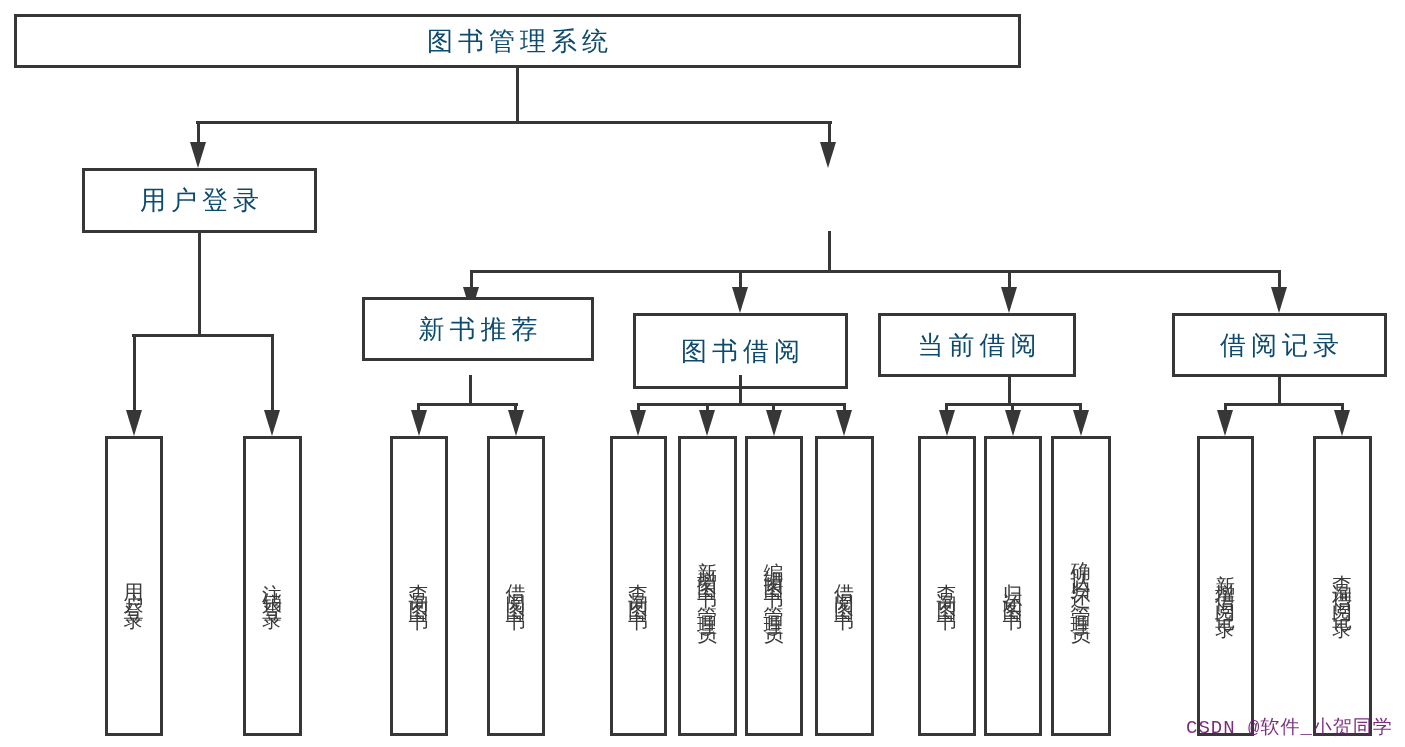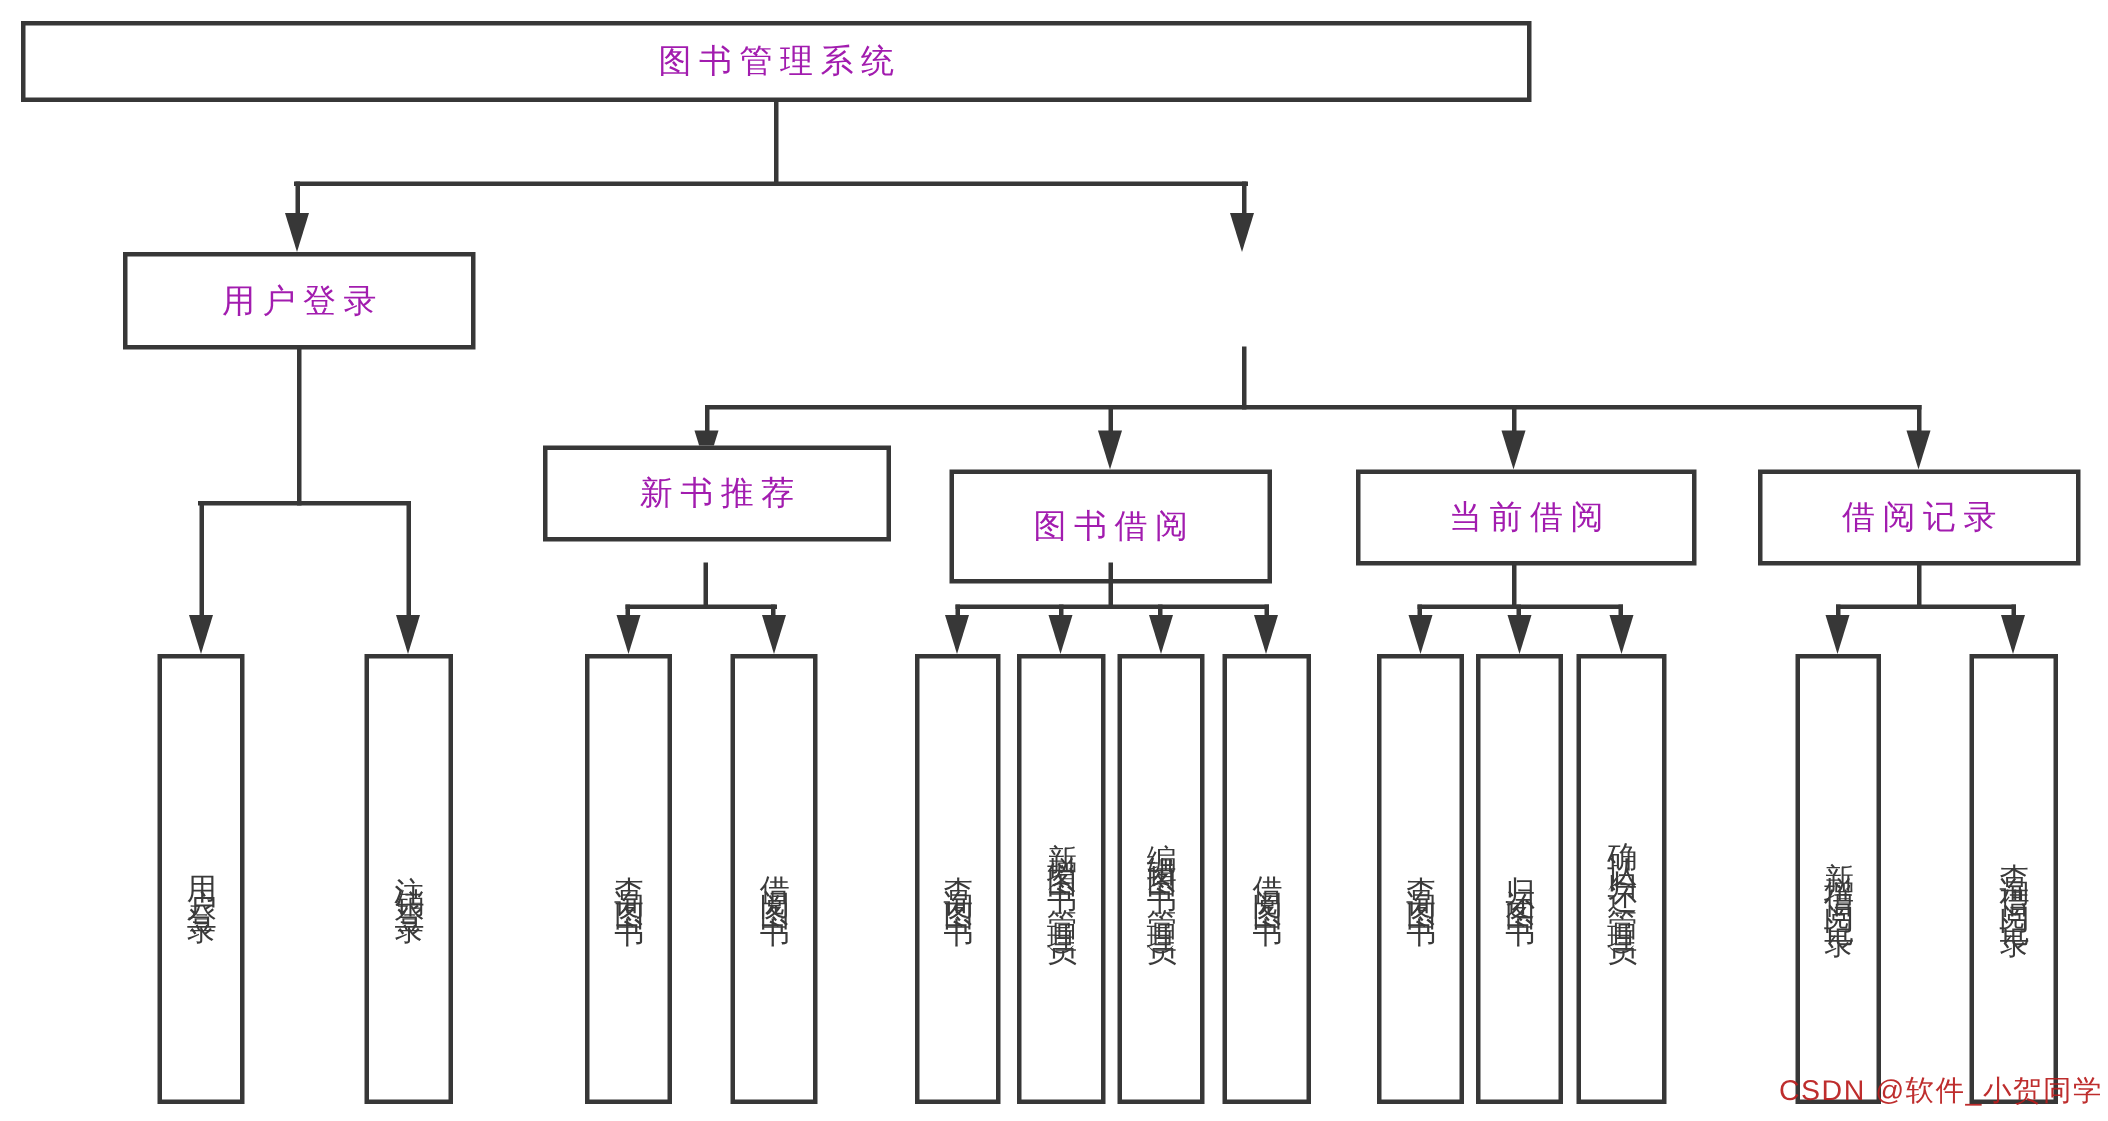--- a/index.html
+++ b/index.html
@@ -4,34 +4,34 @@
 <style>
   html,body{margin:0;padding:0;background:#ffffff;}
   .diagram{
     position:relative;width:1405px;height:747px;background:#ffffff;overflow:hidden;
     font-family:"Liberation Sans","DejaVu Sans",sans-serif;color:#333333;
   }
   .box{
     position:absolute;box-sizing:border-box;border:3px solid #373737;background:#ffffff;
     display:flex;align-items:center;justify-content:center;
   }
-  .hlbl{font-size:22px;letter-spacing:5px;text-indent:5px;color:#a21caf;white-space:nowrap;}
+  .hlbl{font-size:26px;letter-spacing:5px;text-indent:5px;color:#0c4a6e;white-space:nowrap;}
   .vlbl{
     writing-mode:vertical-rl;text-orientation:mixed;
     font-size:20px;letter-spacing:9px;color:#3a3a3a;line-height:1;white-space:nowrap;
   }
   .line{position:absolute;background:#373737;}
   .arrow{
     position:absolute;width:0;height:0;
     border-left:8px solid transparent;border-right:8px solid transparent;
     border-top:26px solid #373737;
   }
   .watermark{
     position:absolute;left:1186px;top:714px;z-index:5;
-    font-size:19px;letter-spacing:1px;color:#b91c1c;opacity:.92;white-space:nowrap;
+    font-size:19px;letter-spacing:1px;color:#701a75;opacity:.92;white-space:nowrap;font-family:Liberation Mono, monospace;
   }
 </style>
 </head>
 <body>
 
 <div class="diagram">
 
   <div class="box" style="left:14px;top:14px;width:1007px;height:54px">
     <span class="hlbl">图书管理系统</span>
   </div>
@@ -64,21 +64,21 @@
   <div class="arrow" style="left:732px;top:287px"></div>
   <div class="arrow" style="left:1001px;top:287px"></div>
   <div class="arrow" style="left:1271px;top:287px"></div>
 
   <div class="box" style="left:362px;top:297px;width:232px;height:64px">
     <span class="hlbl">新书推荐</span>
   </div>
   <div class="box" style="left:633px;top:313px;width:215px;height:76px">
     <span class="hlbl">图书借阅</span>
   </div>
-  <div class="box" style="left:904px;top:313px;width:227px;height:64px">
+  <div class="box" style="left:878px;top:313px;width:198px;height:64px">
     <span class="hlbl">当前借阅</span>
   </div>
   <div class="box" style="left:1172px;top:313px;width:215px;height:64px">
     <span class="hlbl">借阅记录</span>
   </div>
 
   <div class="line" style="left:469px;top:375px;width:3px;height:31px"></div>
   <div class="line" style="left:417px;top:403px;width:101px;height:3px"></div>
   <div class="line" style="left:417px;top:403px;width:3px;height:10px"></div>
   <div class="line" style="left:514px;top:403px;width:3px;height:10px"></div>

